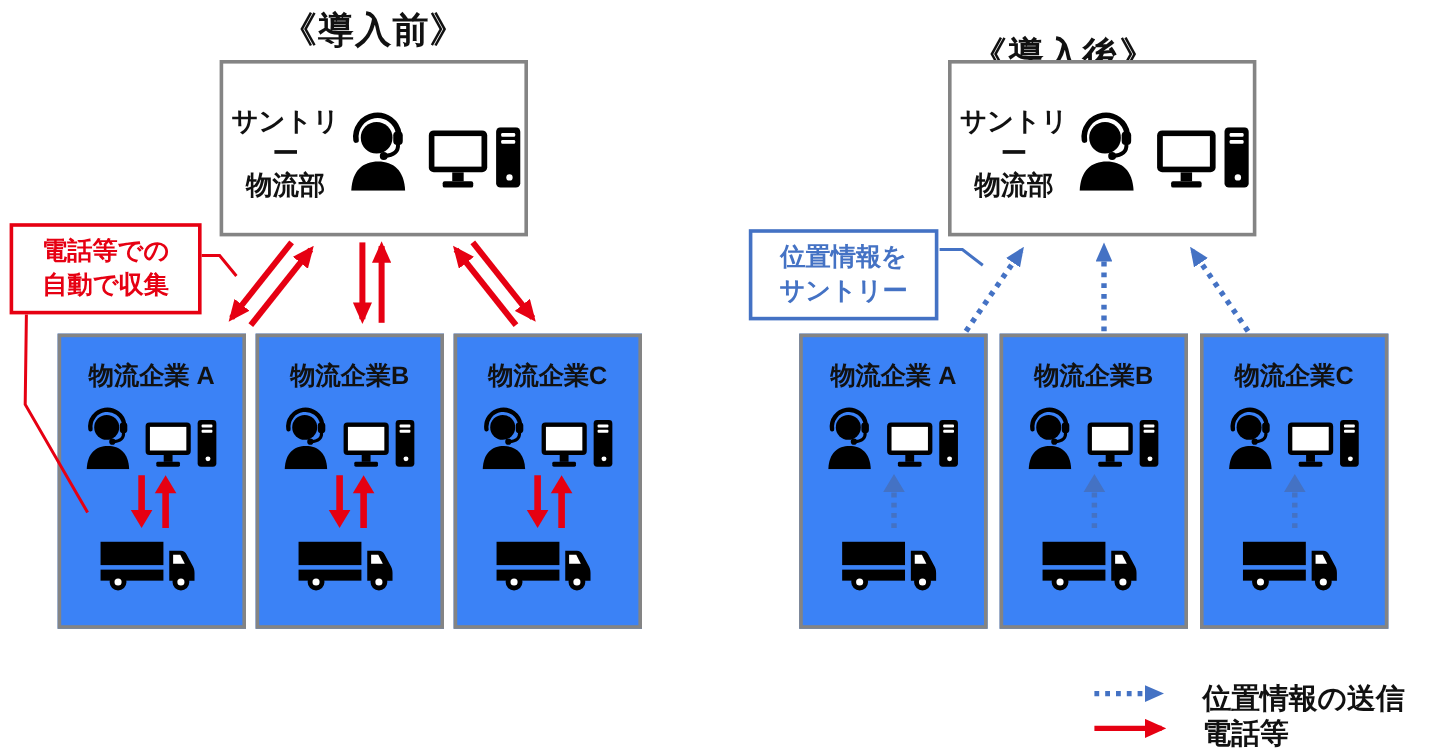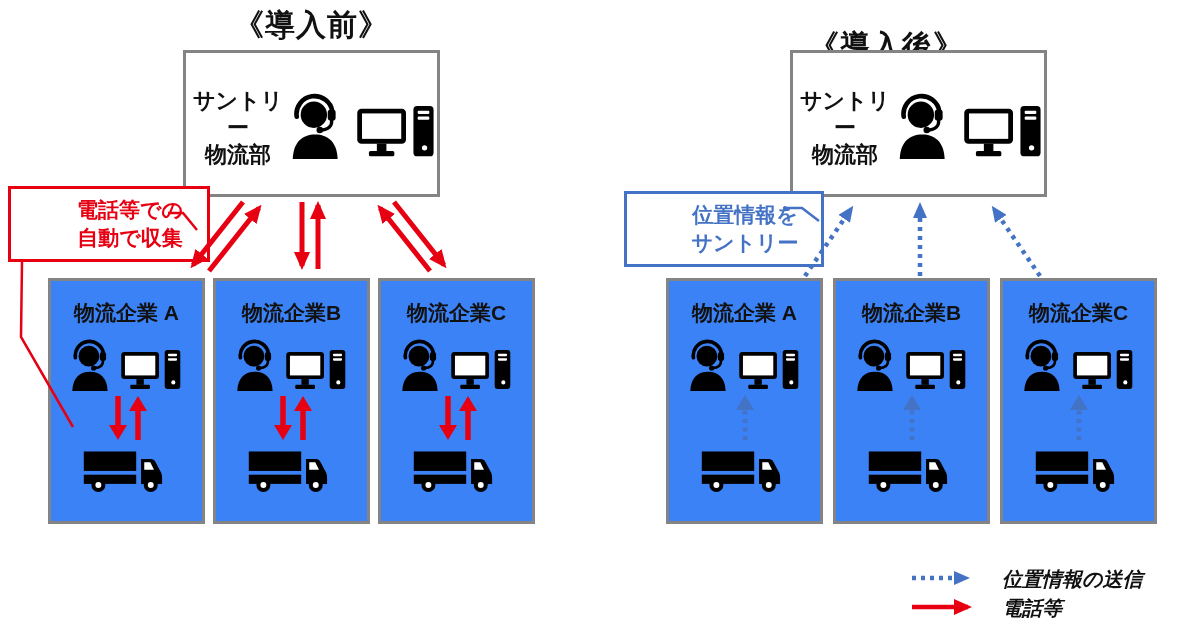--- a/index.html
+++ b/index.html
@@ -23,25 +23,25 @@
     border:3px solid #848484;background:#3b82f6;z-index:2;
     display:flex;flex-direction:column;align-items:center;
   }
   .company-title{margin-top:18px;font-size:21px;font-weight:bold;white-space:nowrap;}
   .company-icons{display:flex;align-items:flex-end;gap:9px;margin-top:12px;}
   .inner-arrows{margin-top:3px;display:block;}
   .truck-svg{margin-top:3px;display:block;}
   .callout{
     position:absolute;background:#ffffff;z-index:5;
     display:flex;flex-direction:column;justify-content:center;align-items:center;
-    font-size:21px;font-weight:bold;line-height:28px;text-align:right;padding-left:42px;
+    font-size:21px;font-weight:bold;line-height:28px;text-align:right;
   }
   .callout-red{left:8px;top:186px;width:154px;height:70px;border:3px solid #e60012;color:#e60012;}
   .callout-blue{left:624px;top:191px;width:152px;height:70px;border:3px solid #4472c4;color:#4472c4;}
-  .legend-label{position:absolute;left:1002px;font-size:20px;font-weight:bold;white-space:nowrap;font-style:italic;}
+  .legend-label{position:absolute;left:1002px;font-size:24px;font-weight:bold;white-space:nowrap;}
   .overlay{position:absolute;left:0;top:0;z-index:10;pointer-events:none;}
   .defs-holder{position:absolute;width:0;height:0;}
 </style>
 </head>
 <body>
 
 <svg class="defs-holder" aria-hidden="true">
   <defs>
     <g id="sym-operator">
       <circle cx="36" cy="33" r="20" fill="#000"></circle>

